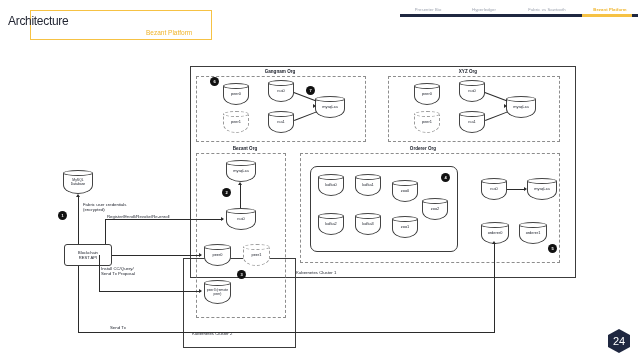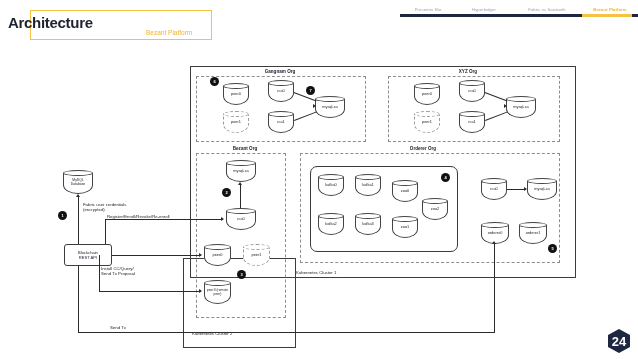--- a/index.html
+++ b/index.html
@@ -23,21 +23,21 @@
   #topnav .seg{background:#1f2740;height:3px;}
   #topnav .seg.active{background:#f6c244;}
 
   
   #titlebox{
     position:absolute;left:30px;top:10px;width:182px;height:30px;
     border:1px solid #f6c244;box-sizing:border-box;
   }
   #pagetitle{
     position:absolute;left:8px;top:14px;
-    font-size:15px;font-weight:bold;color:#1f2330;letter-spacing:-.3px;
+    font-size:12px;font-weight:normal;color:#1f2330;letter-spacing:-.3px;
   }
   #subtitle{
     position:absolute;left:146px;top:29px;
     font-size:6.5px;color:#f0b429;
   }
 
   
   #diagram{position:absolute;left:0;top:48px;width:638px;height:290px;}
   .box{position:absolute;box-sizing:border-box;}
 
@@ -96,21 +96,21 @@
   
   .badge{
     position:absolute;width:9px;height:9px;border-radius:50%;
     background:#111;color:#fff;font-size:4px;font-weight:bold;
     display:flex;align-items:center;justify-content:center;z-index:9;
   }
 
   
   #pagenum{
     position:absolute;right:8px;bottom:6px;width:22px;height:24px;
-    background:#1f2740;color:#fff;font-size:13px;font-weight:bold;
+    background:#1f2740;color:#fff;font-size:11px;font-weight:normal;
     display:flex;align-items:center;justify-content:center;
     clip-path:polygon(50% 0%,100% 25%,100% 75%,50% 100%,0% 75%,0% 25%);
   }
 </style>
 </head>
 <body>
 
 <div id="topnav">
   <div class="navitems">
     <div class="navitem" style="width:56px">Presenter Bio</div>

